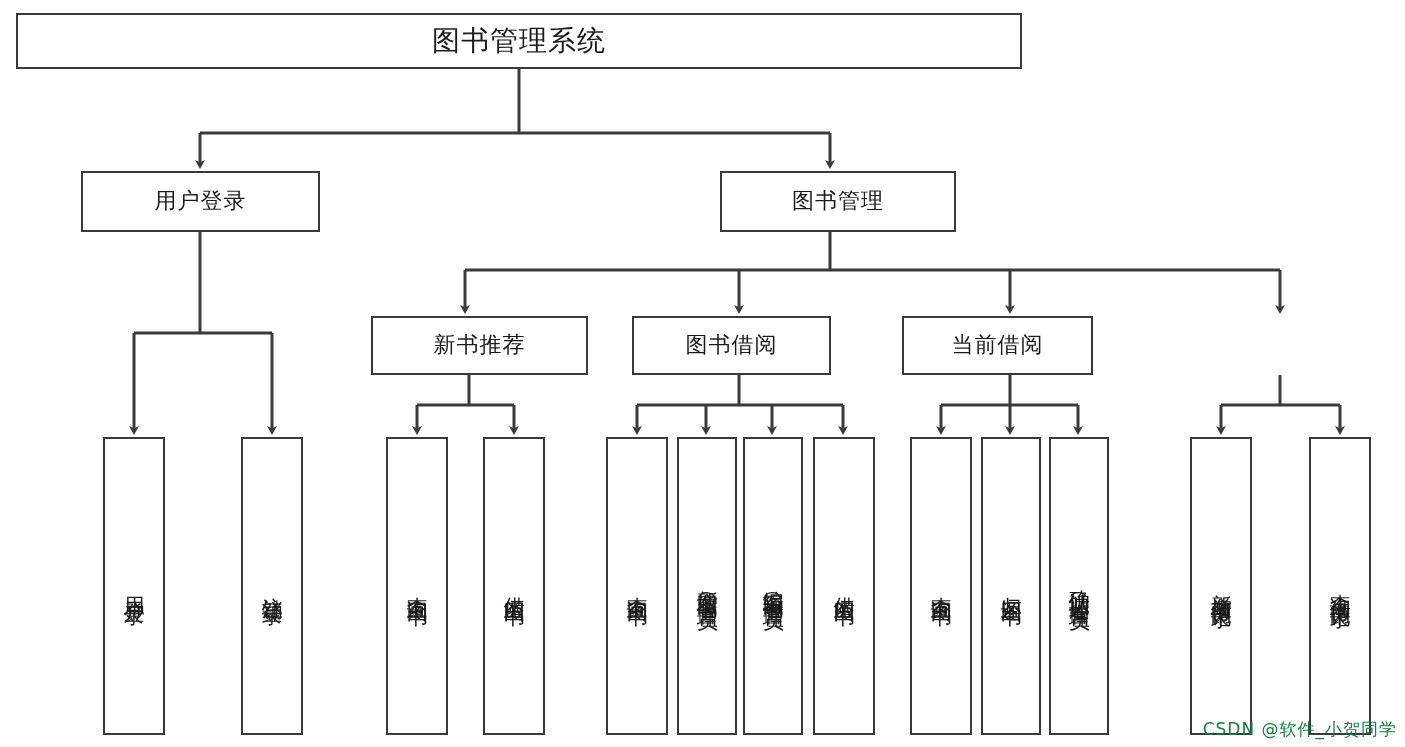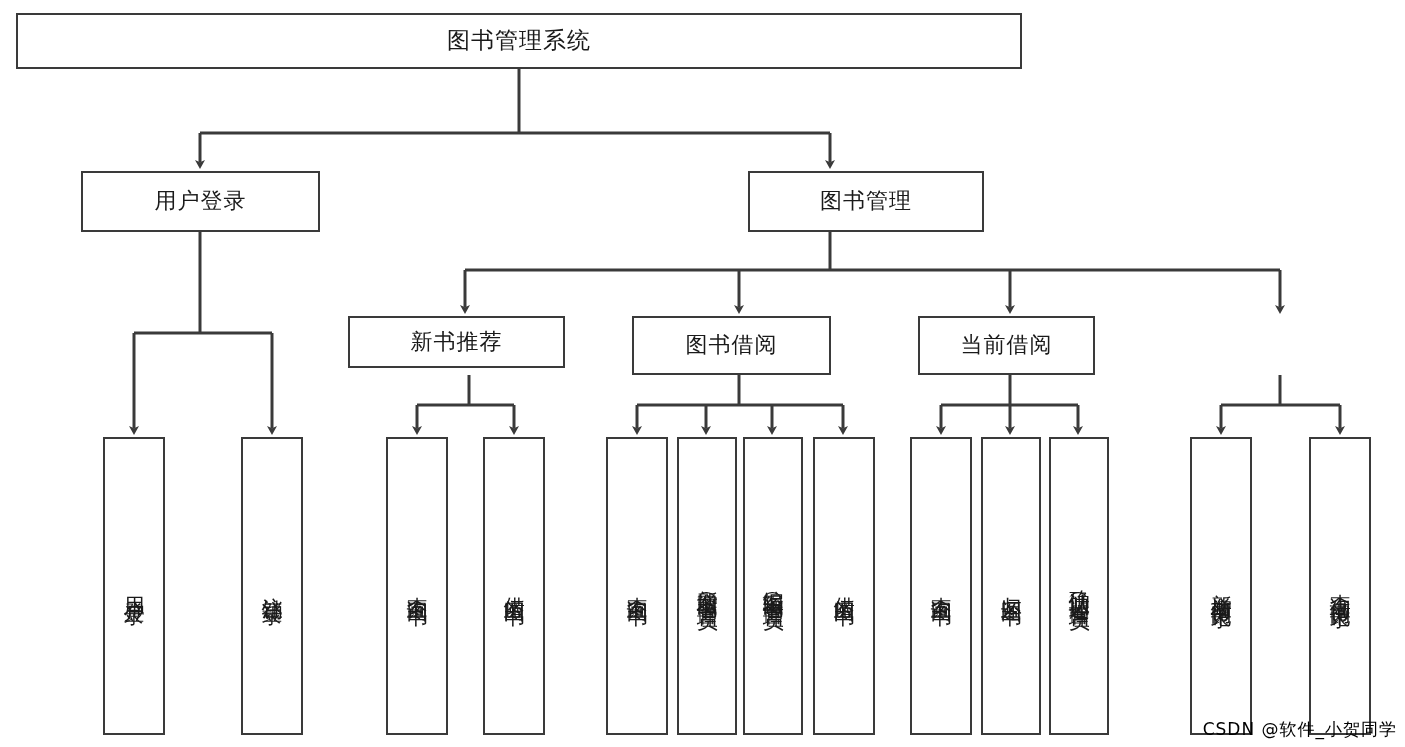--- a/index.html
+++ b/index.html
@@ -34,42 +34,42 @@
     align-items: center;
     justify-content: center;
     color: #1a1a1a;
   }
   .node-h {
     font-size: 22px;
     letter-spacing: 1px;
     line-height: 1.2;
   }
   .node-root {
-    font-size: 23px;
+    font-size: 28px;
   }
   .node-v {
     writing-mode: vertical-rl;
     text-orientation: upright;
     font-size: 21px;
     letter-spacing: 3px;
     line-height: 1.25;
     padding: 6px 0;
     text-align: center;
   }
   .node-v > span {
     writing-mode: vertical-rl;
     text-orientation: upright;
     display: block;
   }
   #watermark {
     position: absolute;
     right: 8px;
     bottom: 6px;
     font-size: 17px;
-    color: #000000;
+    color: #15803d;
     letter-spacing: 1px;
     white-space: nowrap;
     pointer-events: none;
   }
 </style>
 </head>
 <body>
 
 <div id="diagram-canvas">
 
@@ -124,31 +124,31 @@
     </g>
   </svg>
 
   <div class="node node-h node-root" style="left:16px; top:13px; width:1006px; height:56px;">
     <span>图书管理系统</span>
   </div>
 
   <div class="node node-h" style="left:81px; top:171px; width:239px; height:61px;">
     <span>用户登录</span>
   </div>
-  <div class="node node-h" style="left:748px; top:171px; width:236px; height:61px;">
+  <div class="node node-h" style="left:720px; top:171px; width:236px; height:61px;">
     <span>图书管理</span>
   </div>
 
-  <div class="node node-h" style="left:348px; top:316px; width:217px; height:52px;">
+  <div class="node node-h" style="left:371px; top:316px; width:217px; height:59px;">
     <span>新书推荐</span>
   </div>
   <div class="node node-h" style="left:632px; top:316px; width:199px; height:59px;">
     <span>图书借阅</span>
   </div>
-  <div class="node node-h" style="left:902px; top:316px; width:177px; height:59px;margin-left:16px;">
+  <div class="node node-h" style="left:902px; top:316px; width:191px; height:59px;">
     <span>当前借阅</span>
   </div>
 
   <div class="node node-v" style="left:103px; top:437px; width:62px; height:298px;">
     <span>用户登录</span>
   </div>
   <div class="node node-v" style="left:241px; top:437px; width:62px; height:298px;">
     <span>注销登录</span>
   </div>
 

